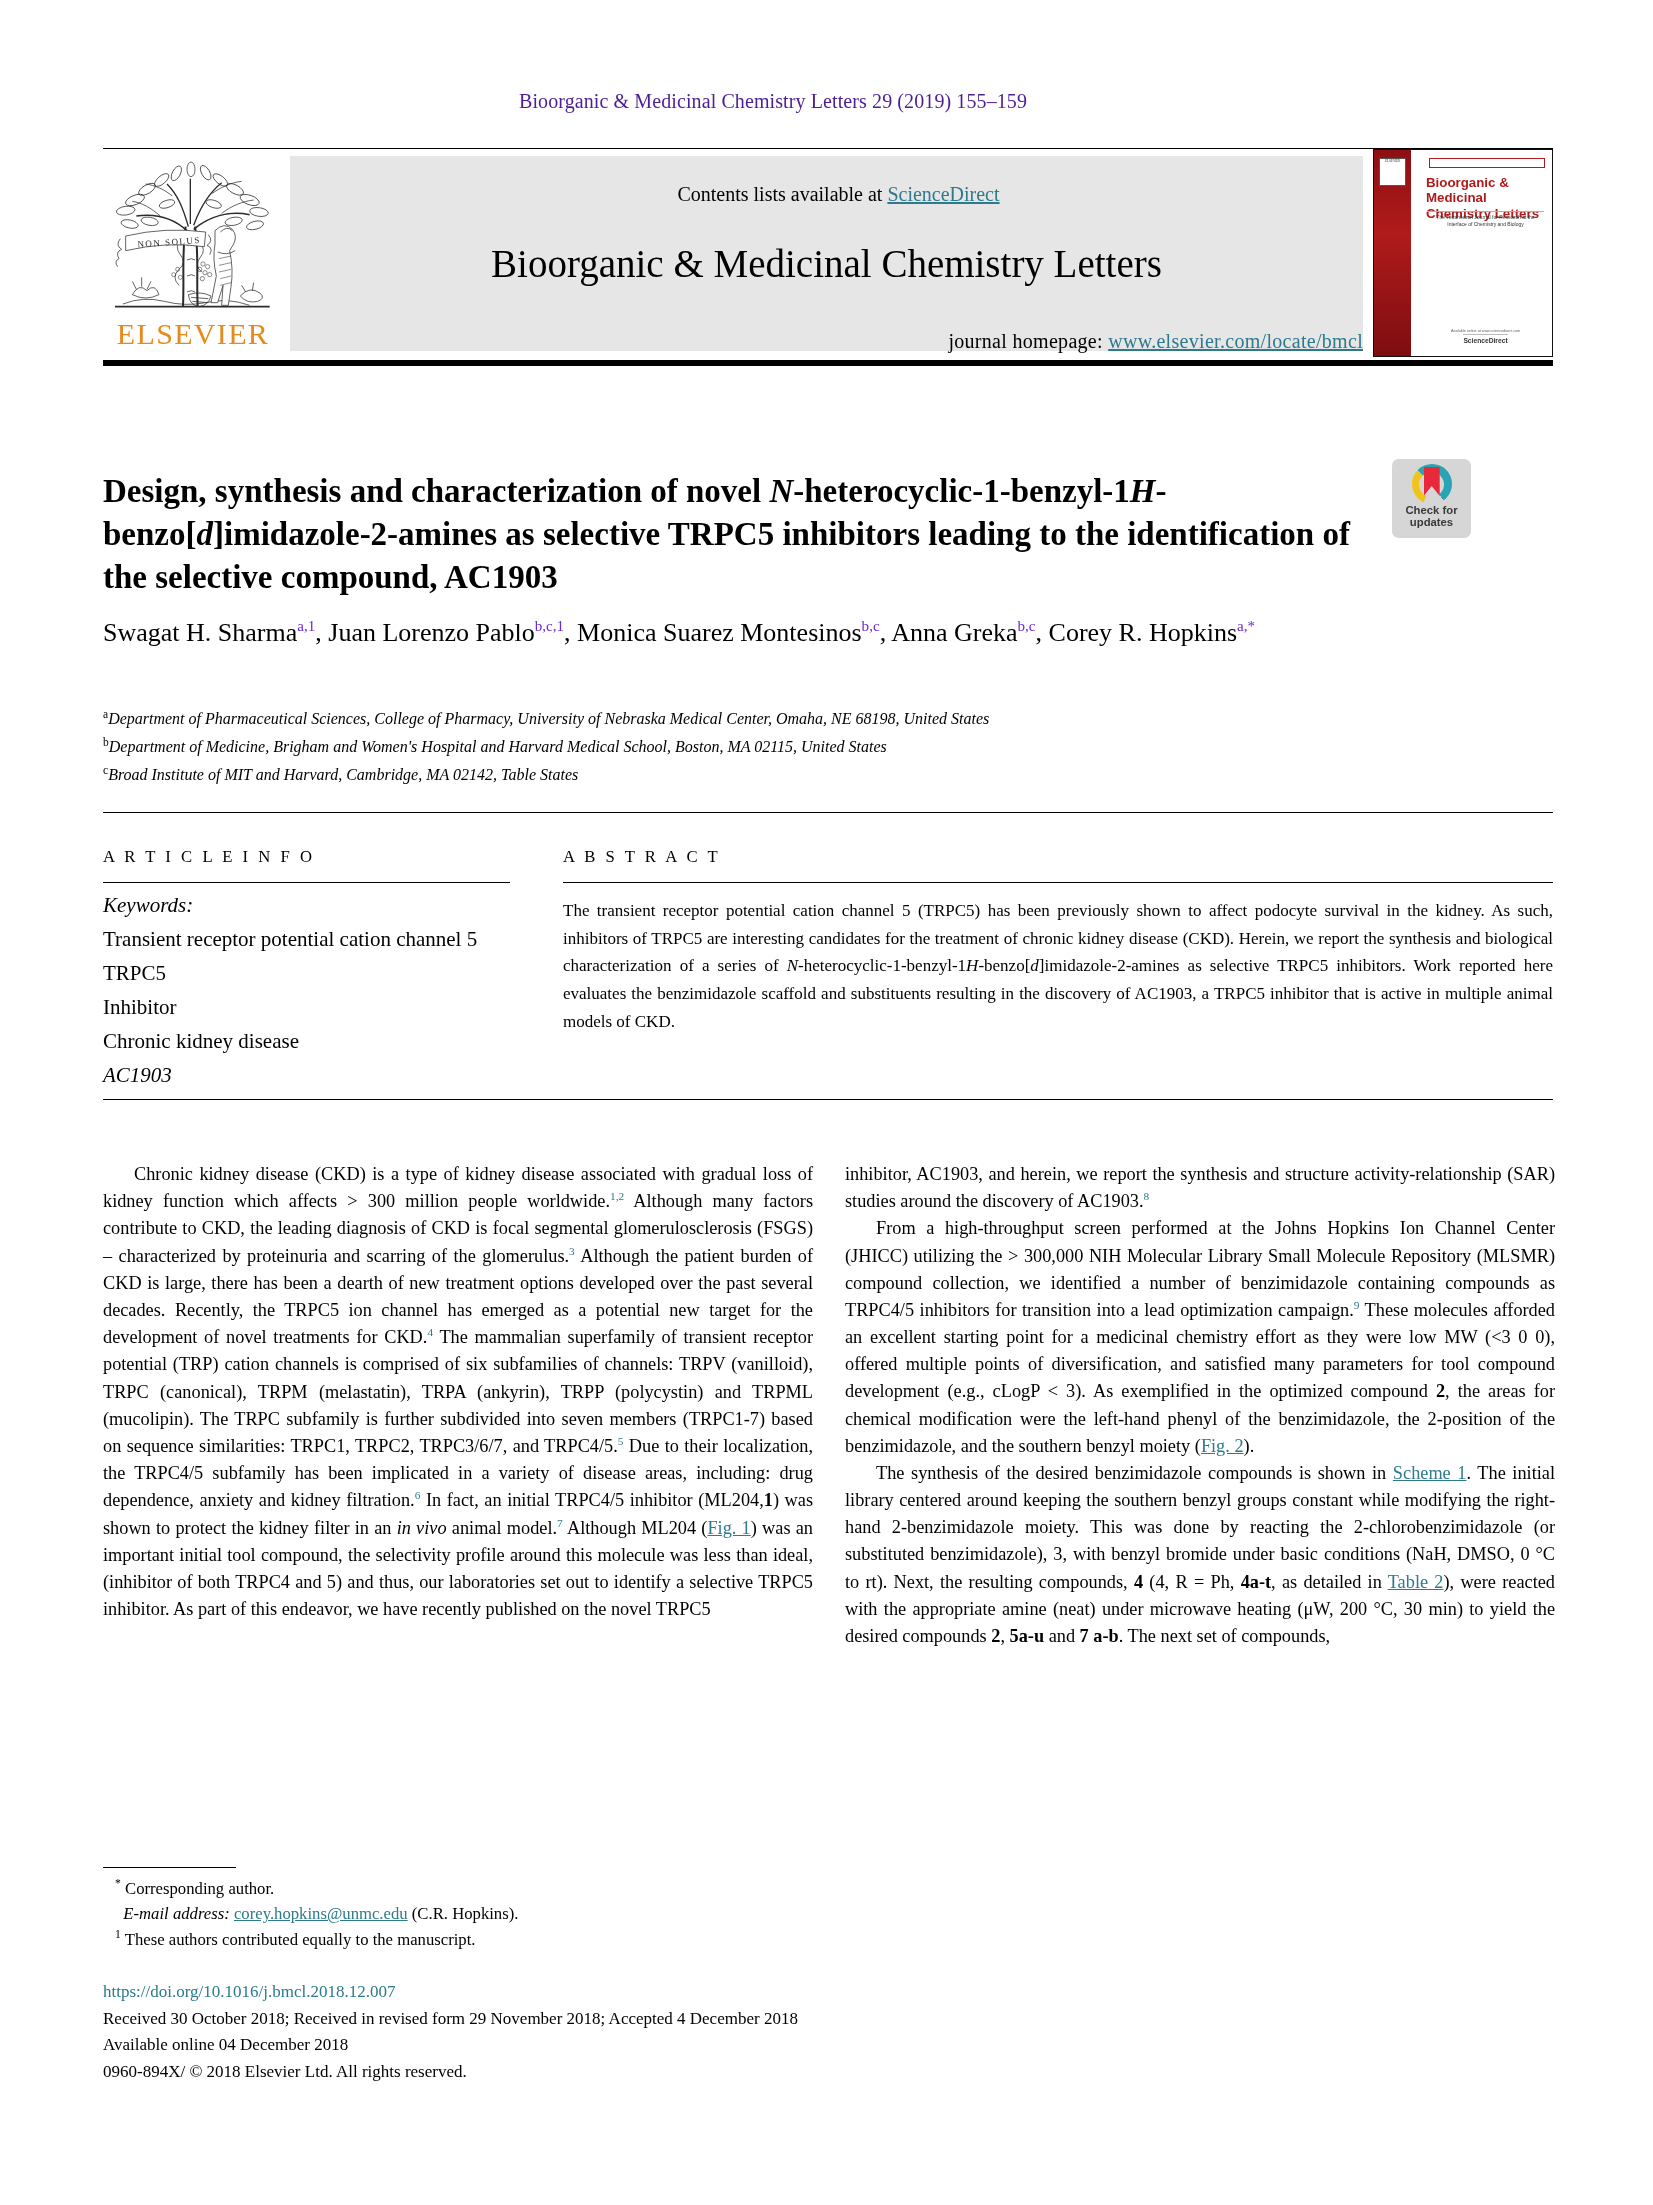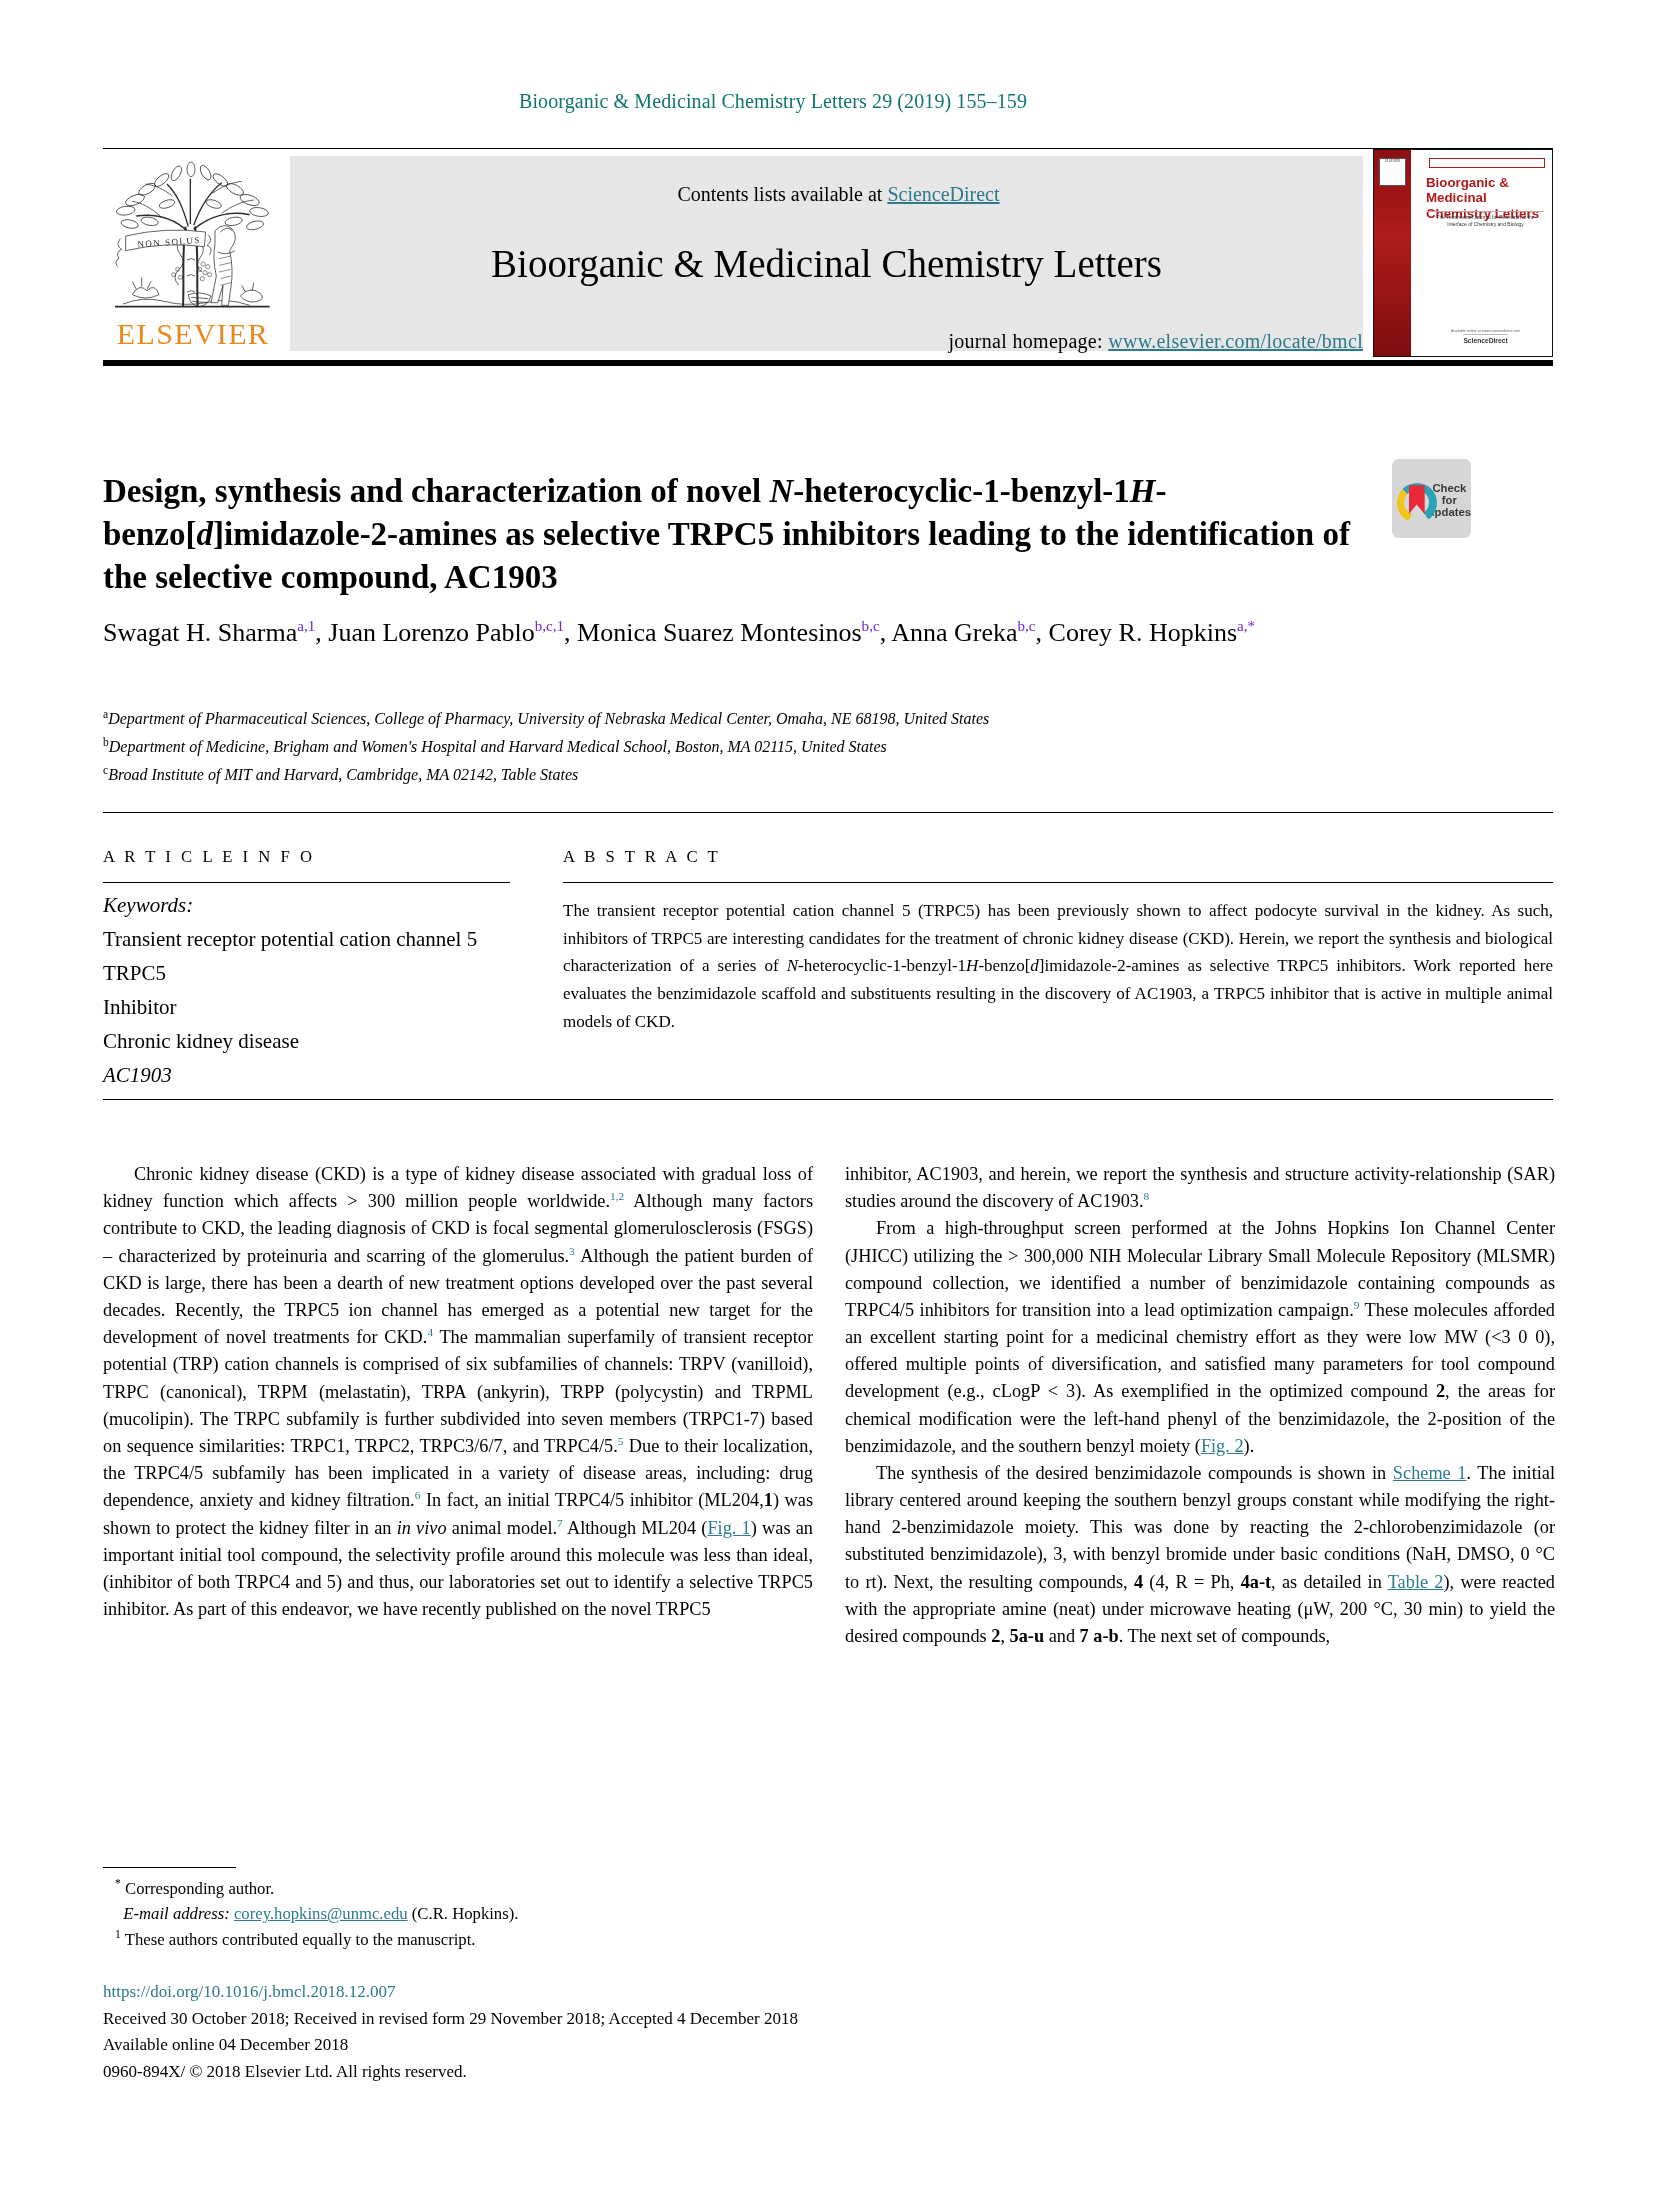--- a/index.html
+++ b/index.html
@@ -9,21 +9,21 @@
     color:#000000;
     -webkit-font-smoothing:antialiased;
     position:relative;
     overflow:hidden;
   }
   .page { position:relative; width:1654px; height:2205px; }
 
   
   .runhead {
     position:absolute; top:90px; left:0; width:1546px;
-    text-align:center; font-size:20px; color:#0f766e;
+    text-align:center; font-size:20px; color:#4c1d95;
     letter-spacing:0.1px;
   }
 
   .rule-thin { position:absolute; left:103px; width:1450px; border-top:1.3px solid #000; }
   .rule-thick { position:absolute; left:103px; width:1450px; border-top:6px solid #000; }
 
   
   .masthead { position:absolute; left:103px; top:152px; width:1450px; height:207px; }
   .mast-logo {
     position:absolute; left:0; top:0; width:180px; height:200px;
@@ -82,21 +82,21 @@
   
   .title {
     position:absolute; left:103px; top:448px; width:1253px;
     font-size:33px; line-height:1.30;
   }
   .title i { font-style:italic; }
 
   .crossmark {
     position:absolute; left:1392px; top:459px; width:79px; height:79px;
     background:#d6d6d6; border-radius:6.7px;
-    display:flex; align-items:center; justify-content:flex-start;
+    display:flex; flex-direction:column; align-items:center; justify-content:flex-start;
   }
   .cm-mark { position:relative; width:49px; height:37px; margin-top:5.3px; }
   .cm-ring {
     position:absolute; left:4.7px; top:0; width:40px; height:40px; border-radius:50%;
     background:conic-gradient(from 205deg,#f0c419 0deg 110deg,#2aa3b5 110deg 300deg,#d6d6d6 300deg 360deg);
   }
   .cm-hole {
     position:absolute; left:12px; top:7.3px; width:25px; height:25px; border-radius:50%;
     background:#d6d6d6;
   }

